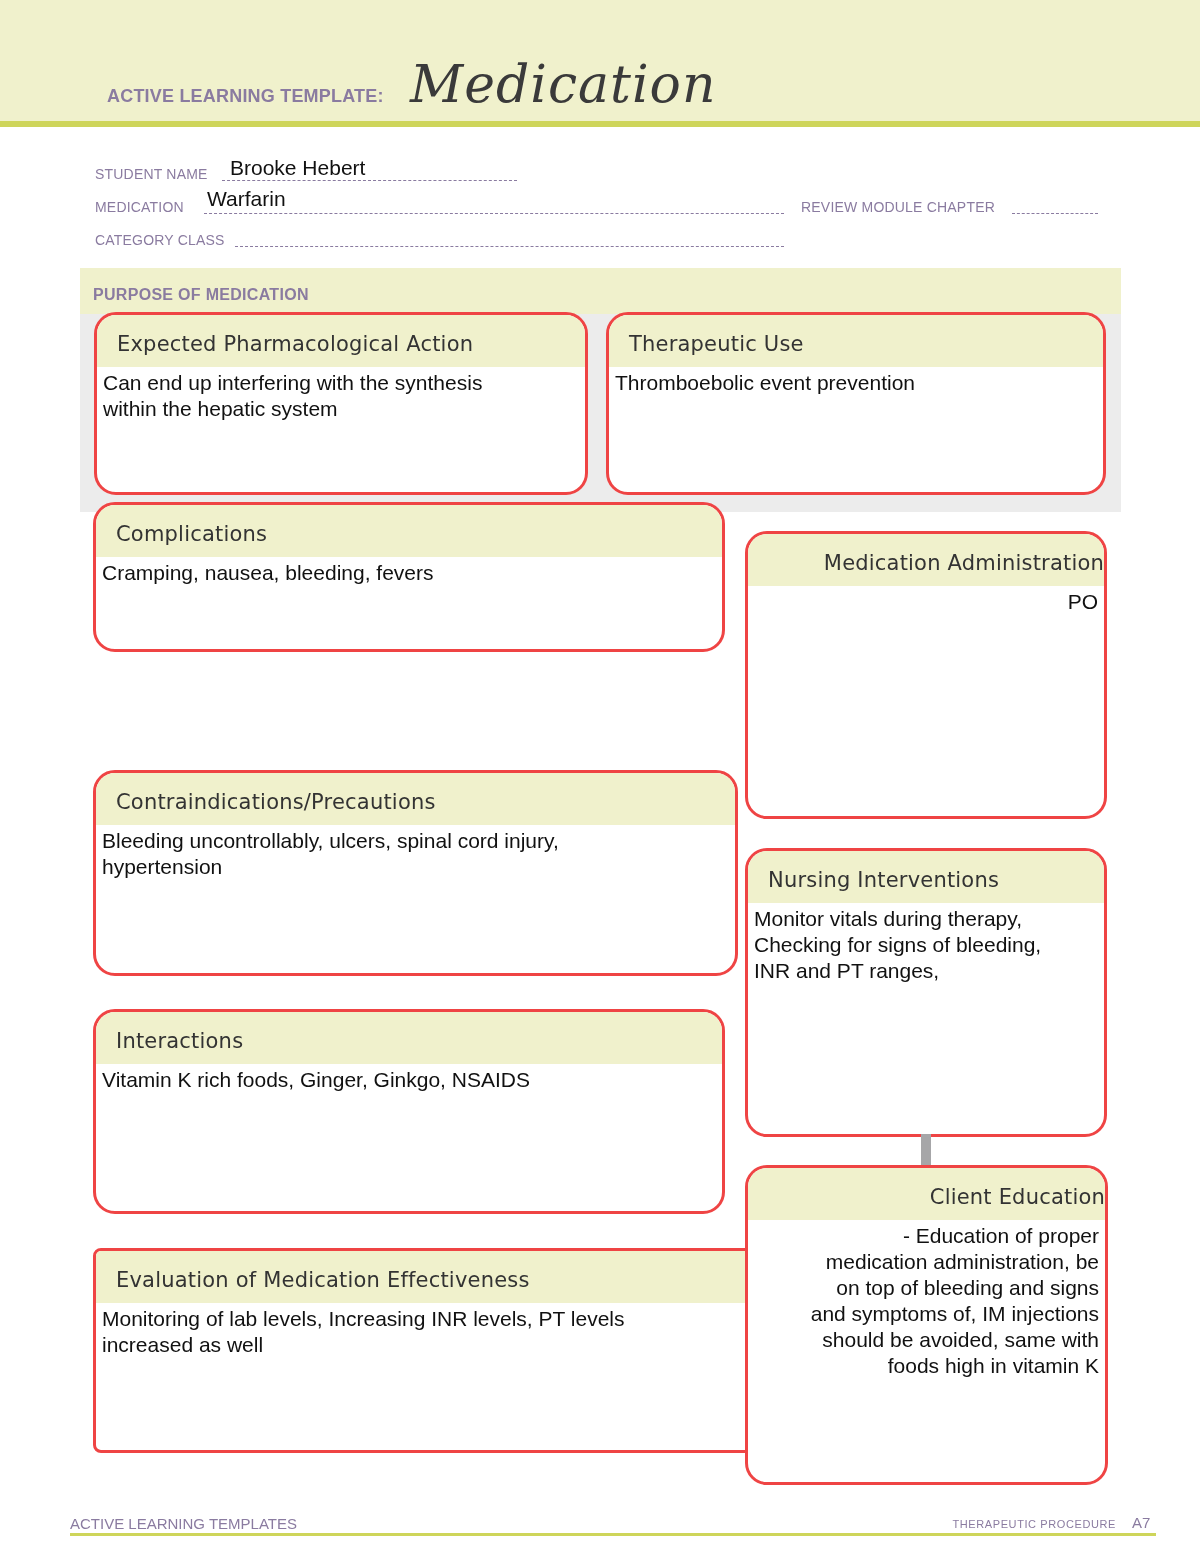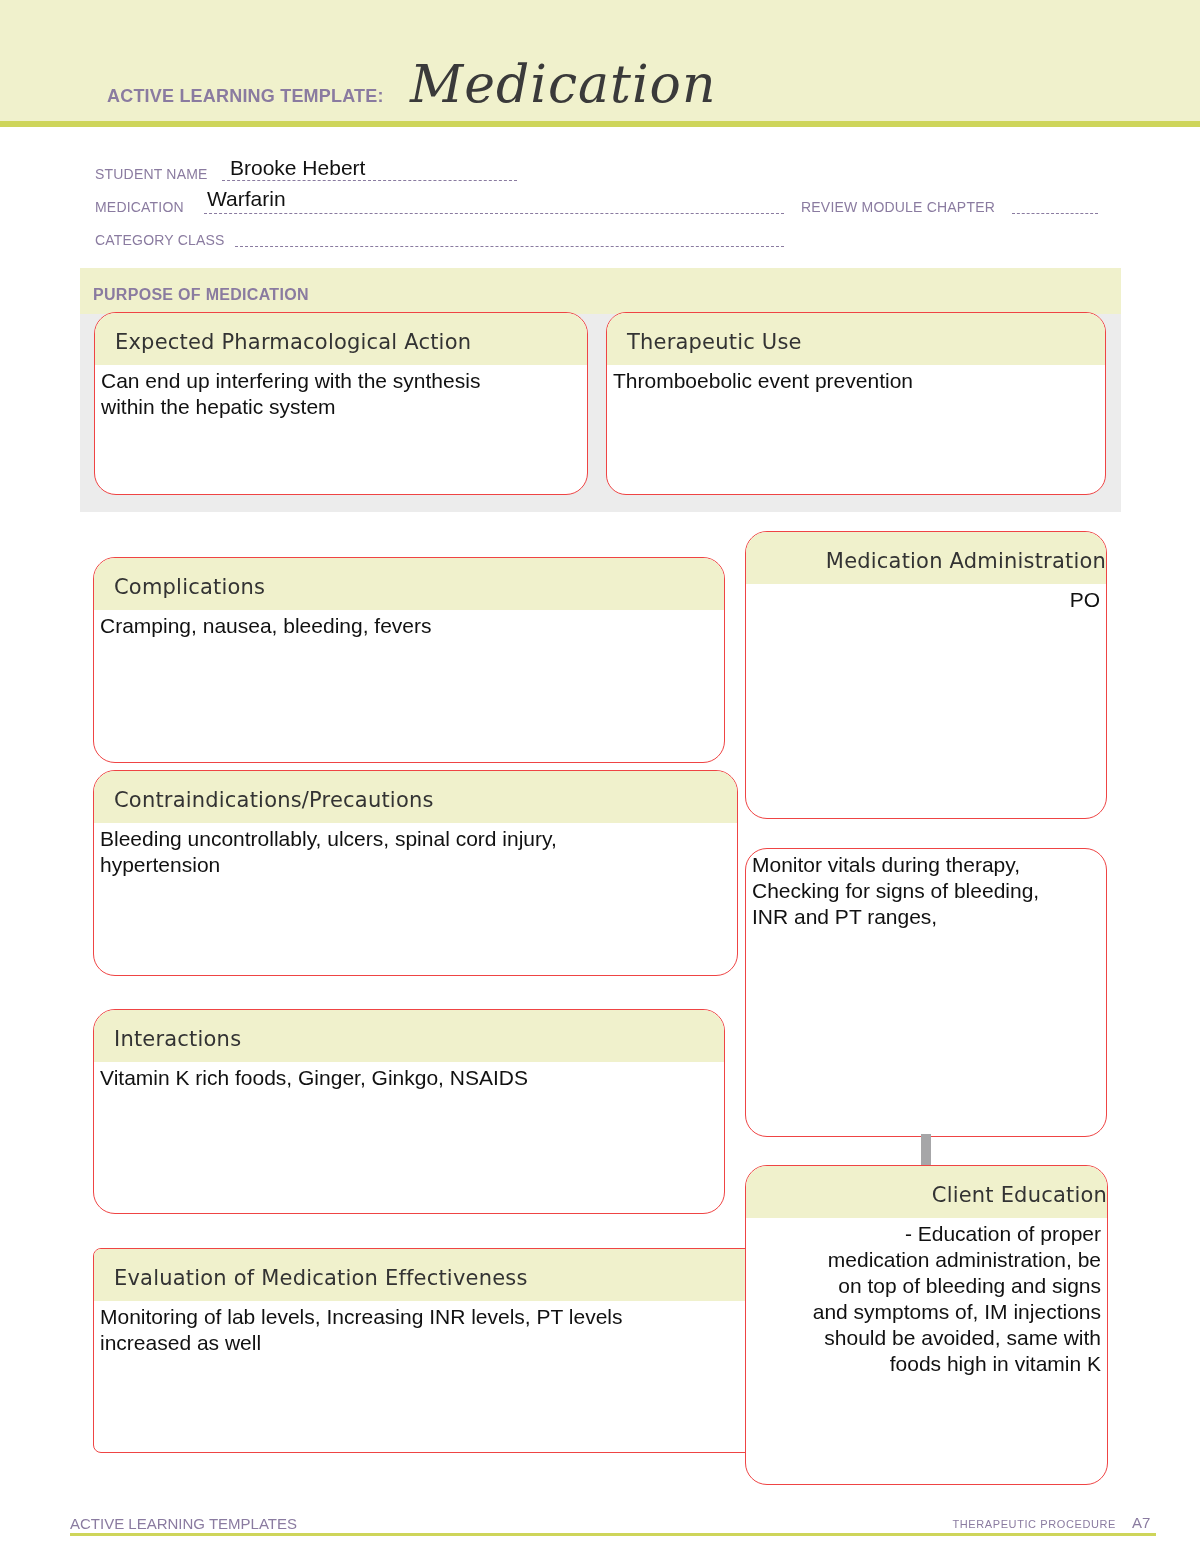--- a/index.html
+++ b/index.html
@@ -45,21 +45,21 @@
       position: absolute; left: 80px; top: 268px; width: 1041px; height: 46px;
       background: #f0f1cc;
     }
     .purpose-title {
       position: absolute; left: 93px; top: 286px;
       font-weight: bold; font-size: 16px; color: #8a7ba0; letter-spacing: 0.3px;
     }
 
     .card {
       position: absolute; background: #fff;
-      border: 1px solid #ef4444; border-radius: 22px; overflow: hidden;
+      border: 3px solid #ef4444; border-radius: 22px; overflow: hidden;
     }
     .card-head {
       height: 52px; background: #f0f1cc; padding: 17px 0 0 20px;
       font-family: "DejaVu Sans", sans-serif; font-size: 21px; color: #333;
       font-weight: normal; letter-spacing: 0.2px;
     }
     .card-body {
       padding: 3px 6px 0 6px; font-size: 21px; line-height: 26px; color: #111;
       white-space: pre-line;
     }
@@ -109,26 +109,26 @@
 <div class="purpose-band"></div>
 <div class="purpose-header"></div>
 <div class="purpose-title">PURPOSE OF MEDICATION</div>
 
 <div class="card" style="left:94px; top:312px; width:494px; height:183px;">
   <div class="card-head">Expected Pharmacological Action</div>
   <div class="card-body">Can end up interfering with the synthesis
 within the hepatic system</div>
 </div>
 
-<div class="card" style="left:606px; top:312px; width:500px; height:183px;border-radius:20px;">
+<div class="card" style="left:606px; top:312px; width:500px; height:183px;">
   <div class="card-head">Therapeutic Use</div>
   <div class="card-body">Thromboebolic event prevention</div>
 </div>
 
-<div class="card" style="left:93px; top:557px; width:632px; height:206px;">
+<div class="card" style="left:93px; top:502px; width:632px; height:150px;">
   <div class="card-head">Complications</div>
   <div class="card-body">Cramping, nausea, bleeding, fevers</div>
 </div>
 
 <div class="card" style="left:93px; top:770px; width:645px; height:206px;">
   <div class="card-head">Contraindications/Precautions</div>
   <div class="card-body">Bleeding uncontrollably, ulcers, spinal cord injury,
 hypertension</div>
 </div>
 
@@ -142,20 +142,21 @@
   <div class="card-body">Monitoring of lab levels, Increasing INR levels, PT levels
 increased as well</div>
 </div>
 
 <div class="card" style="left:745px; top:531px; width:362px; height:288px;text-align:right;">
   <div class="card-head">Medication Administration</div>
   <div class="card-body">PO</div>
 </div>
 
 <div class="card" style="left:745px; top:848px; width:362px; height:289px;">
+  <div class="card-head">Nursing Interventions</div>
   <div class="card-body">Monitor vitals during therapy,
 Checking for signs of bleeding,
 INR and PT ranges,</div>
 </div>
 
 <div class="connector"></div>
 
 <div class="card" style="left:745px; top:1165px; width:363px; height:320px;text-align:right;">
   <div class="card-head">Client Education</div>
   <div class="card-body">- Education of proper

